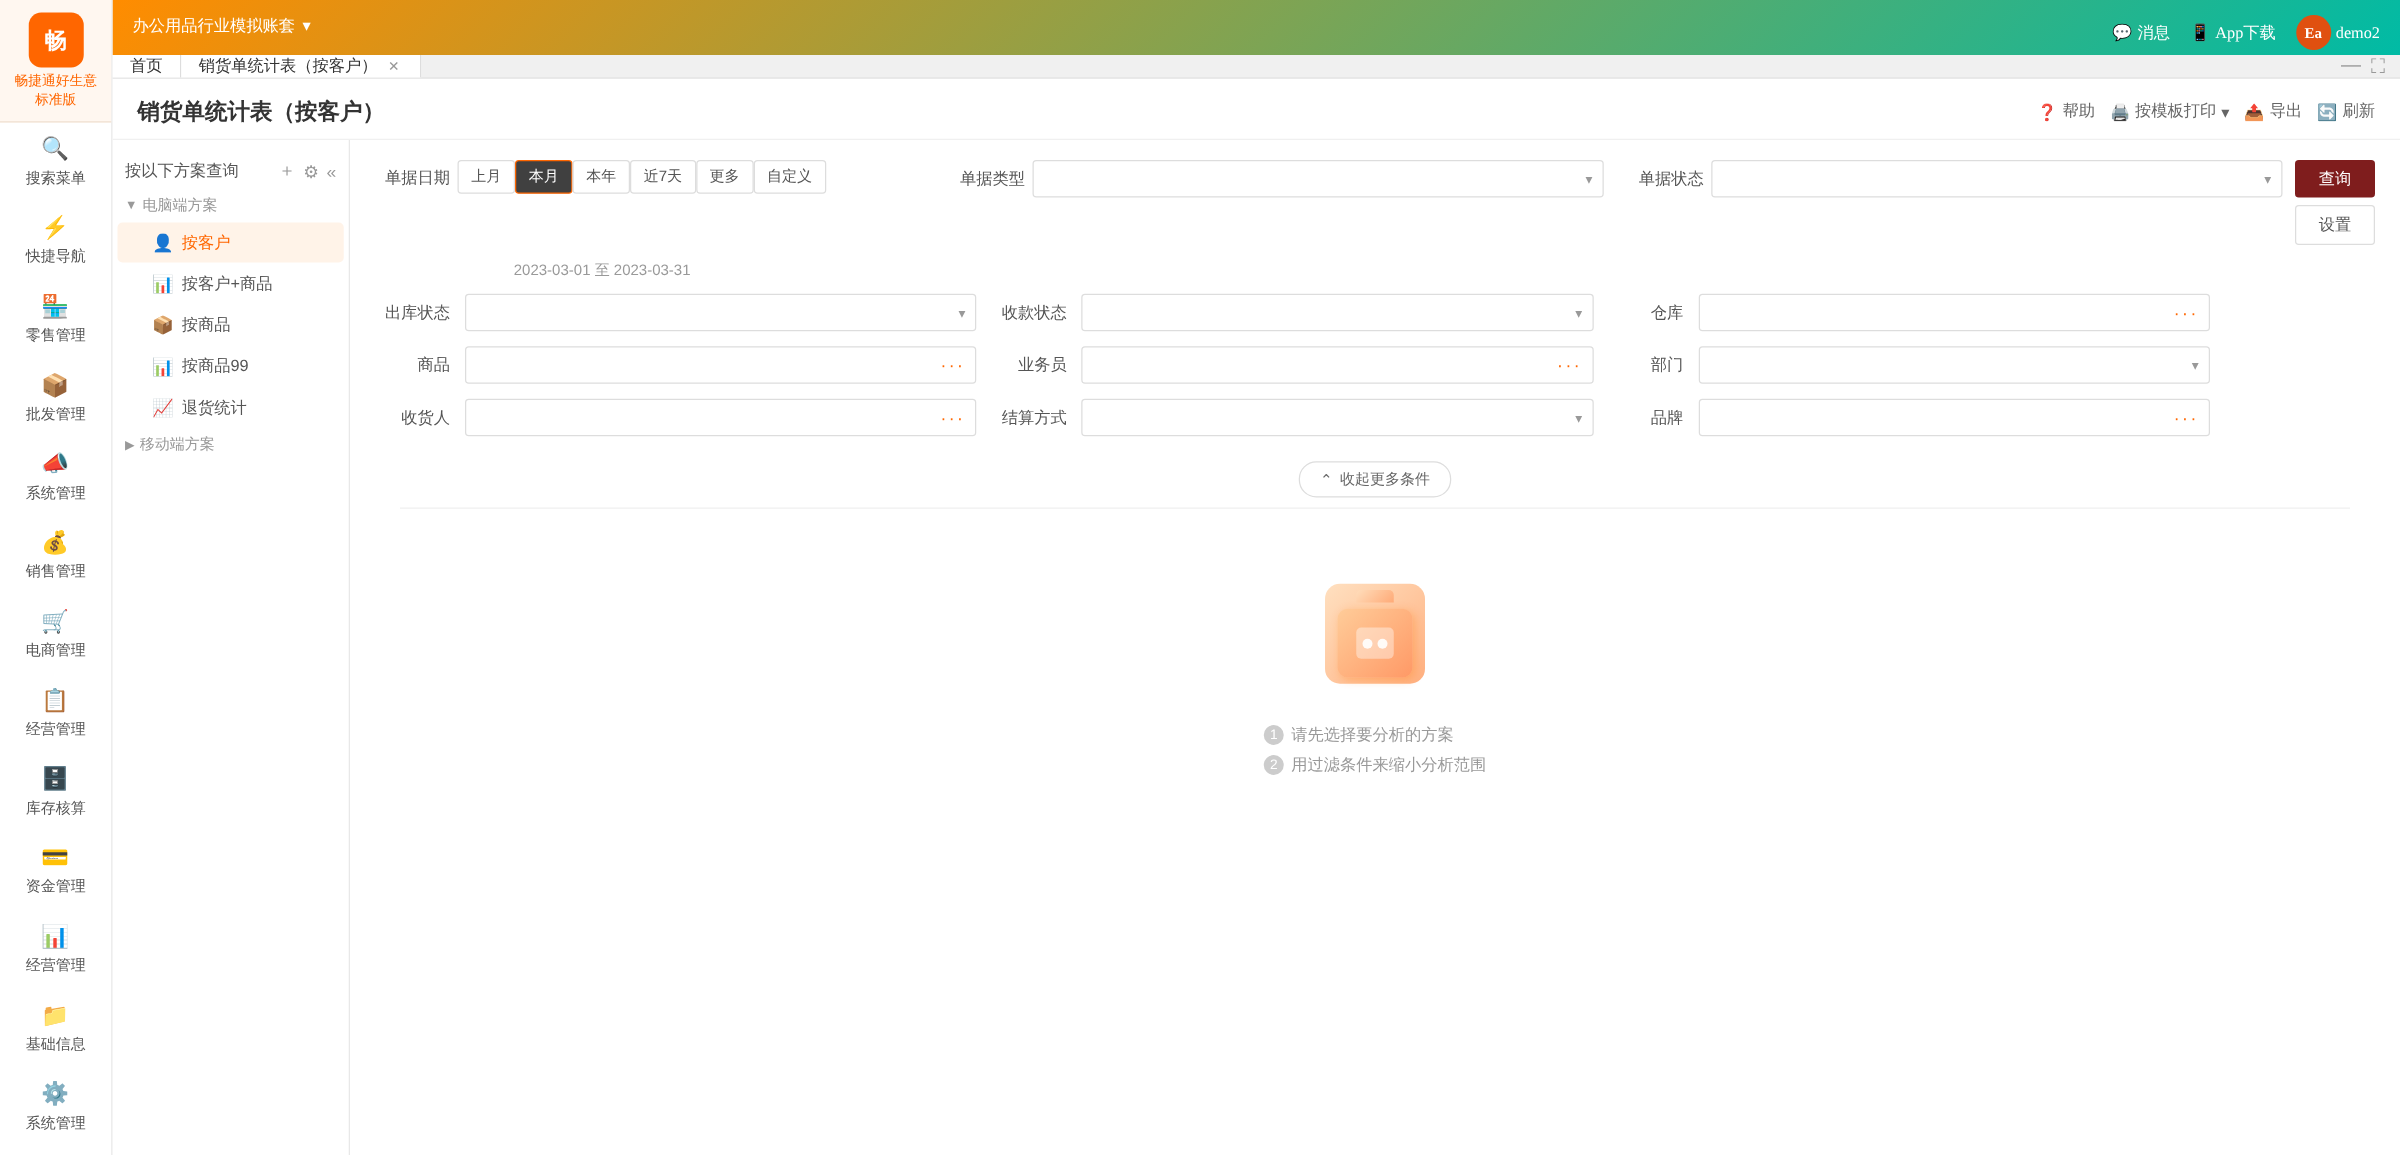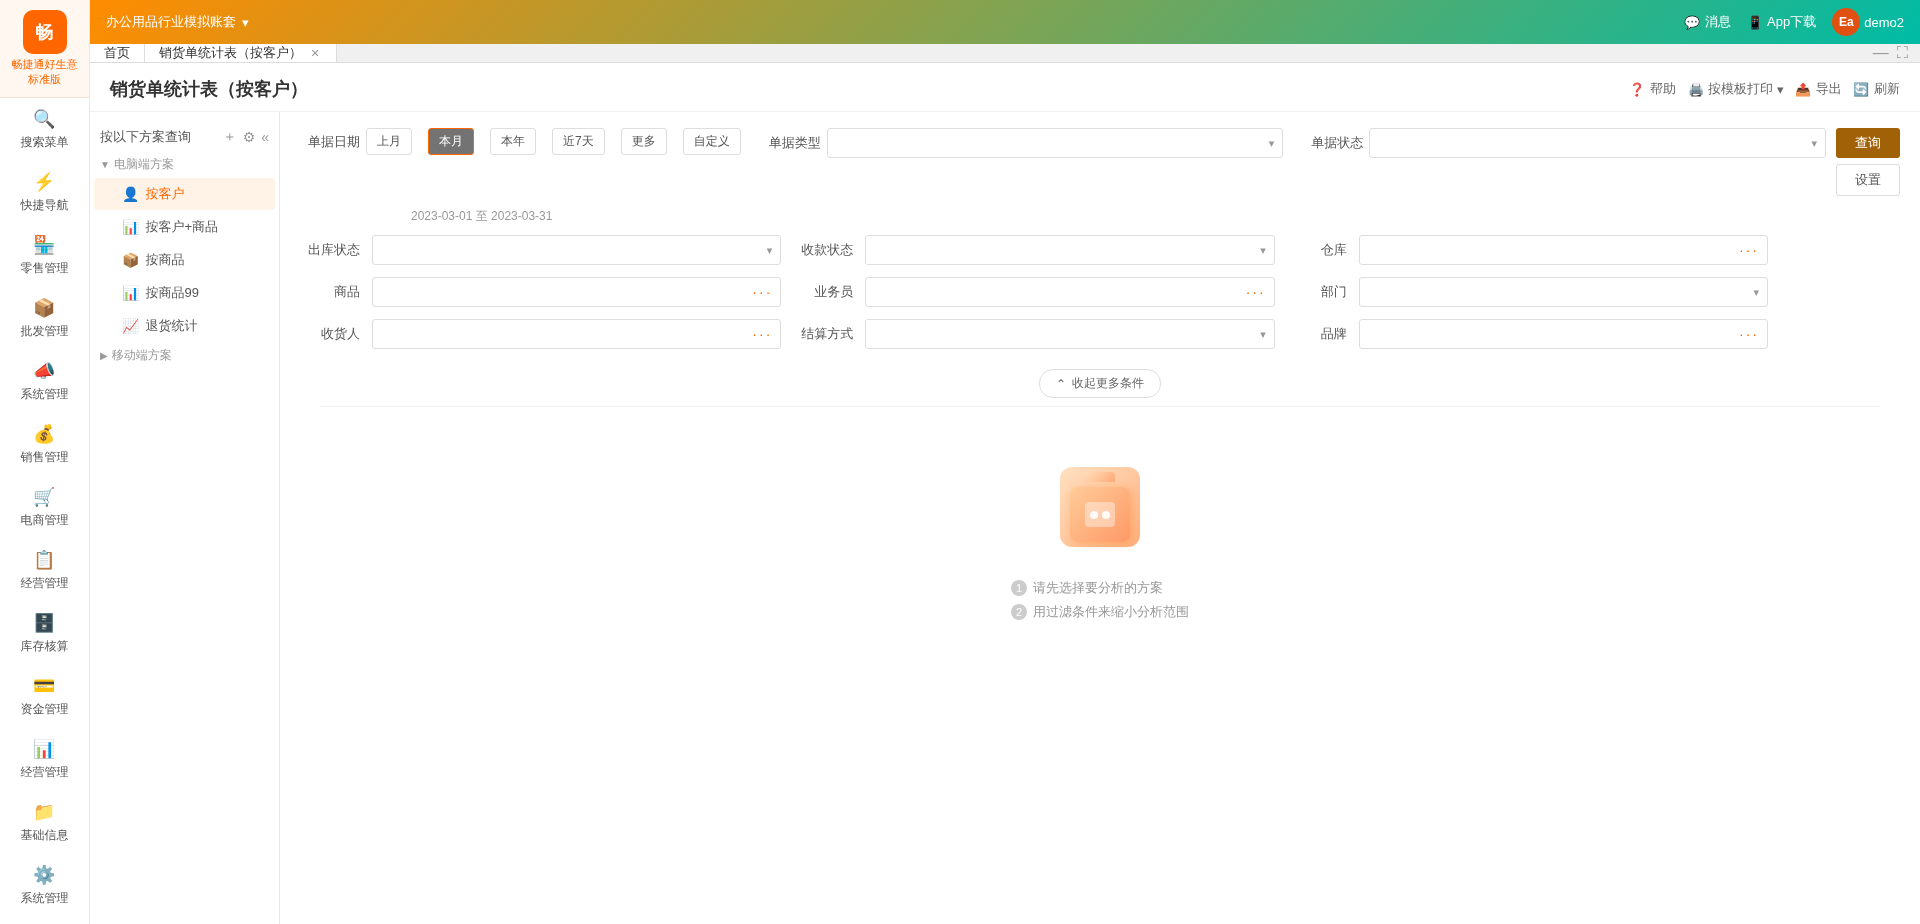--- a/index.html
+++ b/index.html
@@ -10,21 +10,21 @@
     .sidebar-logo { width: 100%; display: flex; flex-direction: column; align-items: center; padding: 10px 5px; background: #fff7f0; border-bottom: 1px solid #f0e0d0; }
     .logo-icon { width: 44px; height: 44px; background: #f60; border-radius: 10px; display: flex; align-items: center; justify-content: center; color: #fff; font-size: 18px; font-weight: bold; }
     .logo-text { font-size: 11px; color: #f60; margin-top: 3px; text-align: center; }
     .sidebar-item { width: 100%; display: flex; flex-direction: column; align-items: center; padding: 10px 5px; cursor: pointer; color: #555; font-size: 12px; gap: 4px; }
     .sidebar-item-icon { font-size: 18px; }
 
     
     .main { flex: 1; display: flex; flex-direction: column; height: 100%; overflow: hidden; }
 
     
-    .topbar { height: 44px; background: linear-gradient(135deg, #ff8c00, #00bba5); display: flex; align-items: center; padding: 12px 16px; gap: 10px; flex-shrink: 0; }
+    .topbar { height: 44px; background: linear-gradient(135deg, #ff8c00, #00bba5); display: flex; align-items: flex-start; padding: 12px 16px; gap: 10px; flex-shrink: 0; font-family: Liberation Serif, serif; }
     .topbar-selector { display: flex; align-items: center; gap: 6px; color: #fff; font-size: 13px; cursor: pointer; }
     .topbar-right { margin-left: auto; display: flex; align-items: center; gap: 16px; color: #fff; font-size: 13px; }
     .topbar-btn { display: flex; align-items: center; gap: 4px; cursor: pointer; color: #fff; }
     .avatar { width: 28px; height: 28px; border-radius: 50%; background: #e05010; display: flex; align-items: center; justify-content: center; color: #fff; font-size: 12px; font-weight: bold; }
 
     
     .tabbar { height: 19px; background: #f0f0f0; display: flex; align-items: center; padding: 0; border-bottom: 1px solid #ddd; flex-shrink: 0; }
     .tab { display: flex; align-items: center; padding: 0 14px; height: 100%; font-size: 13px; cursor: pointer; border-right: 1px solid #ddd; gap: 6px; }
     .tab.home { background: #fff; color: #333; }
     .tab.active { background: #fff; color: #333; font-weight: 500; }
@@ -56,34 +56,34 @@
     .menu-item.active { background: #fff3e8; color: #f60; font-weight: 500; }
     .menu-item-icon { font-size: 14px; }
 
     
     .right-panel { flex: 1; padding: 16px 20px; overflow-y: auto; }
 
     
     .filter-row { display: flex; align-items: center; margin-bottom: 12px; gap: 12px; }
     .filter-label { font-size: 13px; color: #555; white-space: nowrap; min-width: 60px; text-align: right; font-family: Liberation Mono, monospace; }
     .filter-date-btn { padding: 4px 10px; border: 1px solid #ddd; border-radius: 3px; font-size: 12px; cursor: pointer; background: #fff; color: #555; }
-    .filter-date-btn.active { background: #737373; color: #fff; border-color: #f60; }
+    .filter-date-btn.active { background: #404040; color: #fff; border-color: #f60; }
     .filter-date-range { font-size: 12px; color: #999; margin-left: 4px; }
     .filter-select { flex: 1; border: 1px solid #ddd; border-radius: 3px; padding: 5px 8px; font-size: 12px; display: flex; align-items: center; justify-content: space-between; cursor: pointer; background: #fff; min-height: 30px; }
     .filter-select .placeholder { color: #ccc; }
     .filter-select .chevron { color: #999; font-size: 11px; }
     .filter-select .dots { color: #f60; font-size: 14px; letter-spacing: 2px; }
 
     
     .collapse-bar { display: flex; align-items: center; justify-content: center; padding: 8px; margin-top: 4px; }
     .collapse-btn { display: flex; align-items: center; gap: 6px; padding: 5px 16px; border: 1px solid #ddd; border-radius: 14px; font-size: 12px; color: #666; cursor: pointer; background: #fff; }
 
     
     .action-btn { padding: 6px 18px; border-radius: 3px; font-size: 13px; cursor: pointer; border: none; }
-    .action-btn.primary { background: #a16207; color: #fff; }
+    .action-btn.primary { background: #7f1d1d; color: #fff; }
     .action-btn.secondary { background: #fff; color: #555; border: 1px solid #ddd; }
     .query-btn-group { display: flex; flex-direction: column; gap: 6px; margin-left: 10px; flex-shrink: 0; }
 
     
     .empty-state { flex: 1; display: flex; flex-direction: column; align-items: center; justify-content: center; padding: 60px 0; gap: 12px; }
     .empty-icon { width: 100px; height: 100px; position: relative; }
     .empty-icon-box { width: 80px; height: 80px; background: linear-gradient(135deg, #ffe0c0, #ffb080); border-radius: 12px; display: flex; align-items: center; justify-content: center; margin: 0 auto; }
     .empty-tips { list-style: none; }
     .empty-tips li { display: flex; align-items: flex-start; gap: 6px; color: #999; font-size: 13px; margin-bottom: 6px; }
     .tip-num { width: 16px; height: 16px; border-radius: 50%; background: #ccc; color: #fff; display: flex; align-items: center; justify-content: center; font-size: 11px; flex-shrink: 0; margin-top: 1px; }
@@ -271,21 +271,21 @@
           <span class="arrow">▶</span>
           <span>移动端方案</span>
         </div>
       </div>
 
       <div class="right-panel">
 
         <div style="display:flex; align-items:flex-start; margin-bottom:12px; gap:0;">
           <div style="display:flex; align-items:center; gap:6px; flex:0 0 auto; min-width:440px;">
             <span class="filter-label">单据日期</span>
-            <div style="display:flex; align-items:center; gap:16px; flex-wrap:wrap;">
+            <div style="display:flex; align-items:center; gap:0; flex-wrap:wrap;">
               <button class="filter-date-btn">上月</button>
               <button class="filter-date-btn active">本月</button>
               <button class="filter-date-btn">本年</button>
               <button class="filter-date-btn">近7天</button>
               <button class="filter-date-btn">更多</button>
               <button class="filter-date-btn">自定义</button>
             </div>
           </div>
           <div style="display:flex; align-items:center; gap:6px; flex:1; margin-left:20px;">
             <span class="filter-label">单据类型</span>

